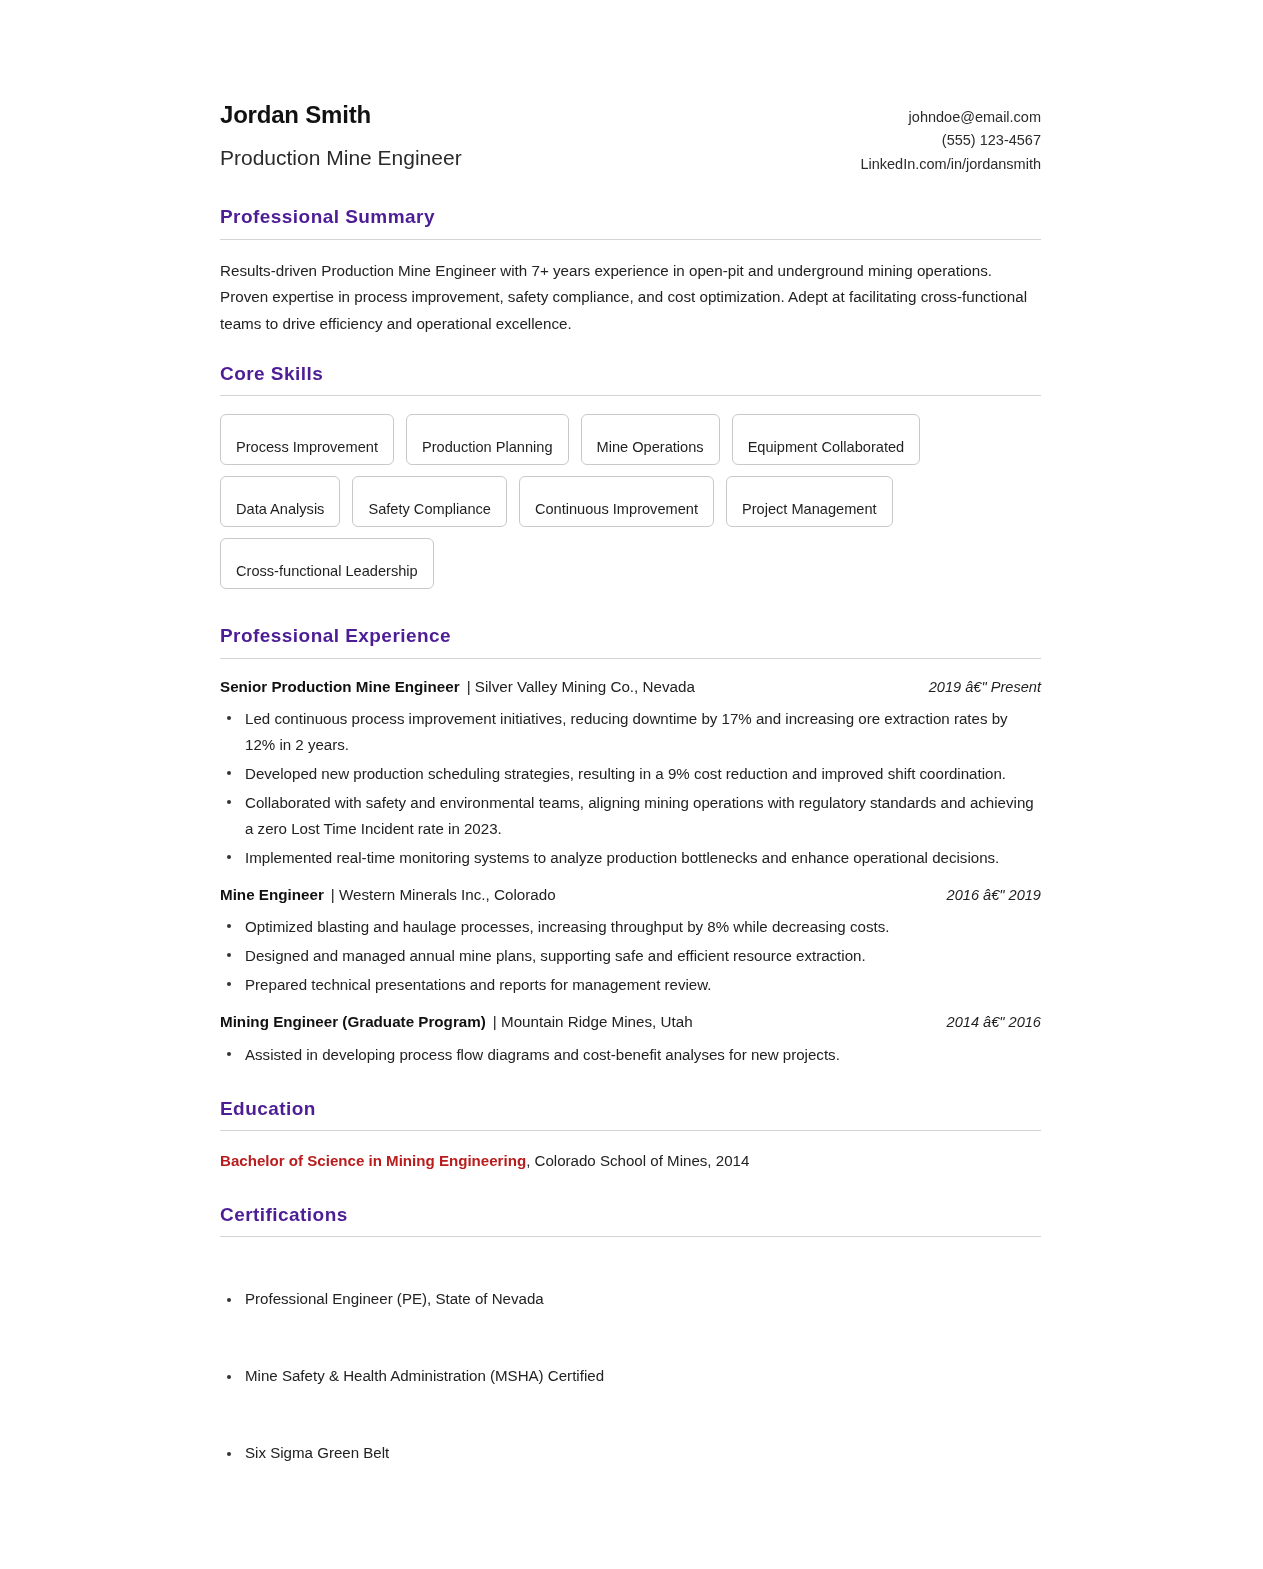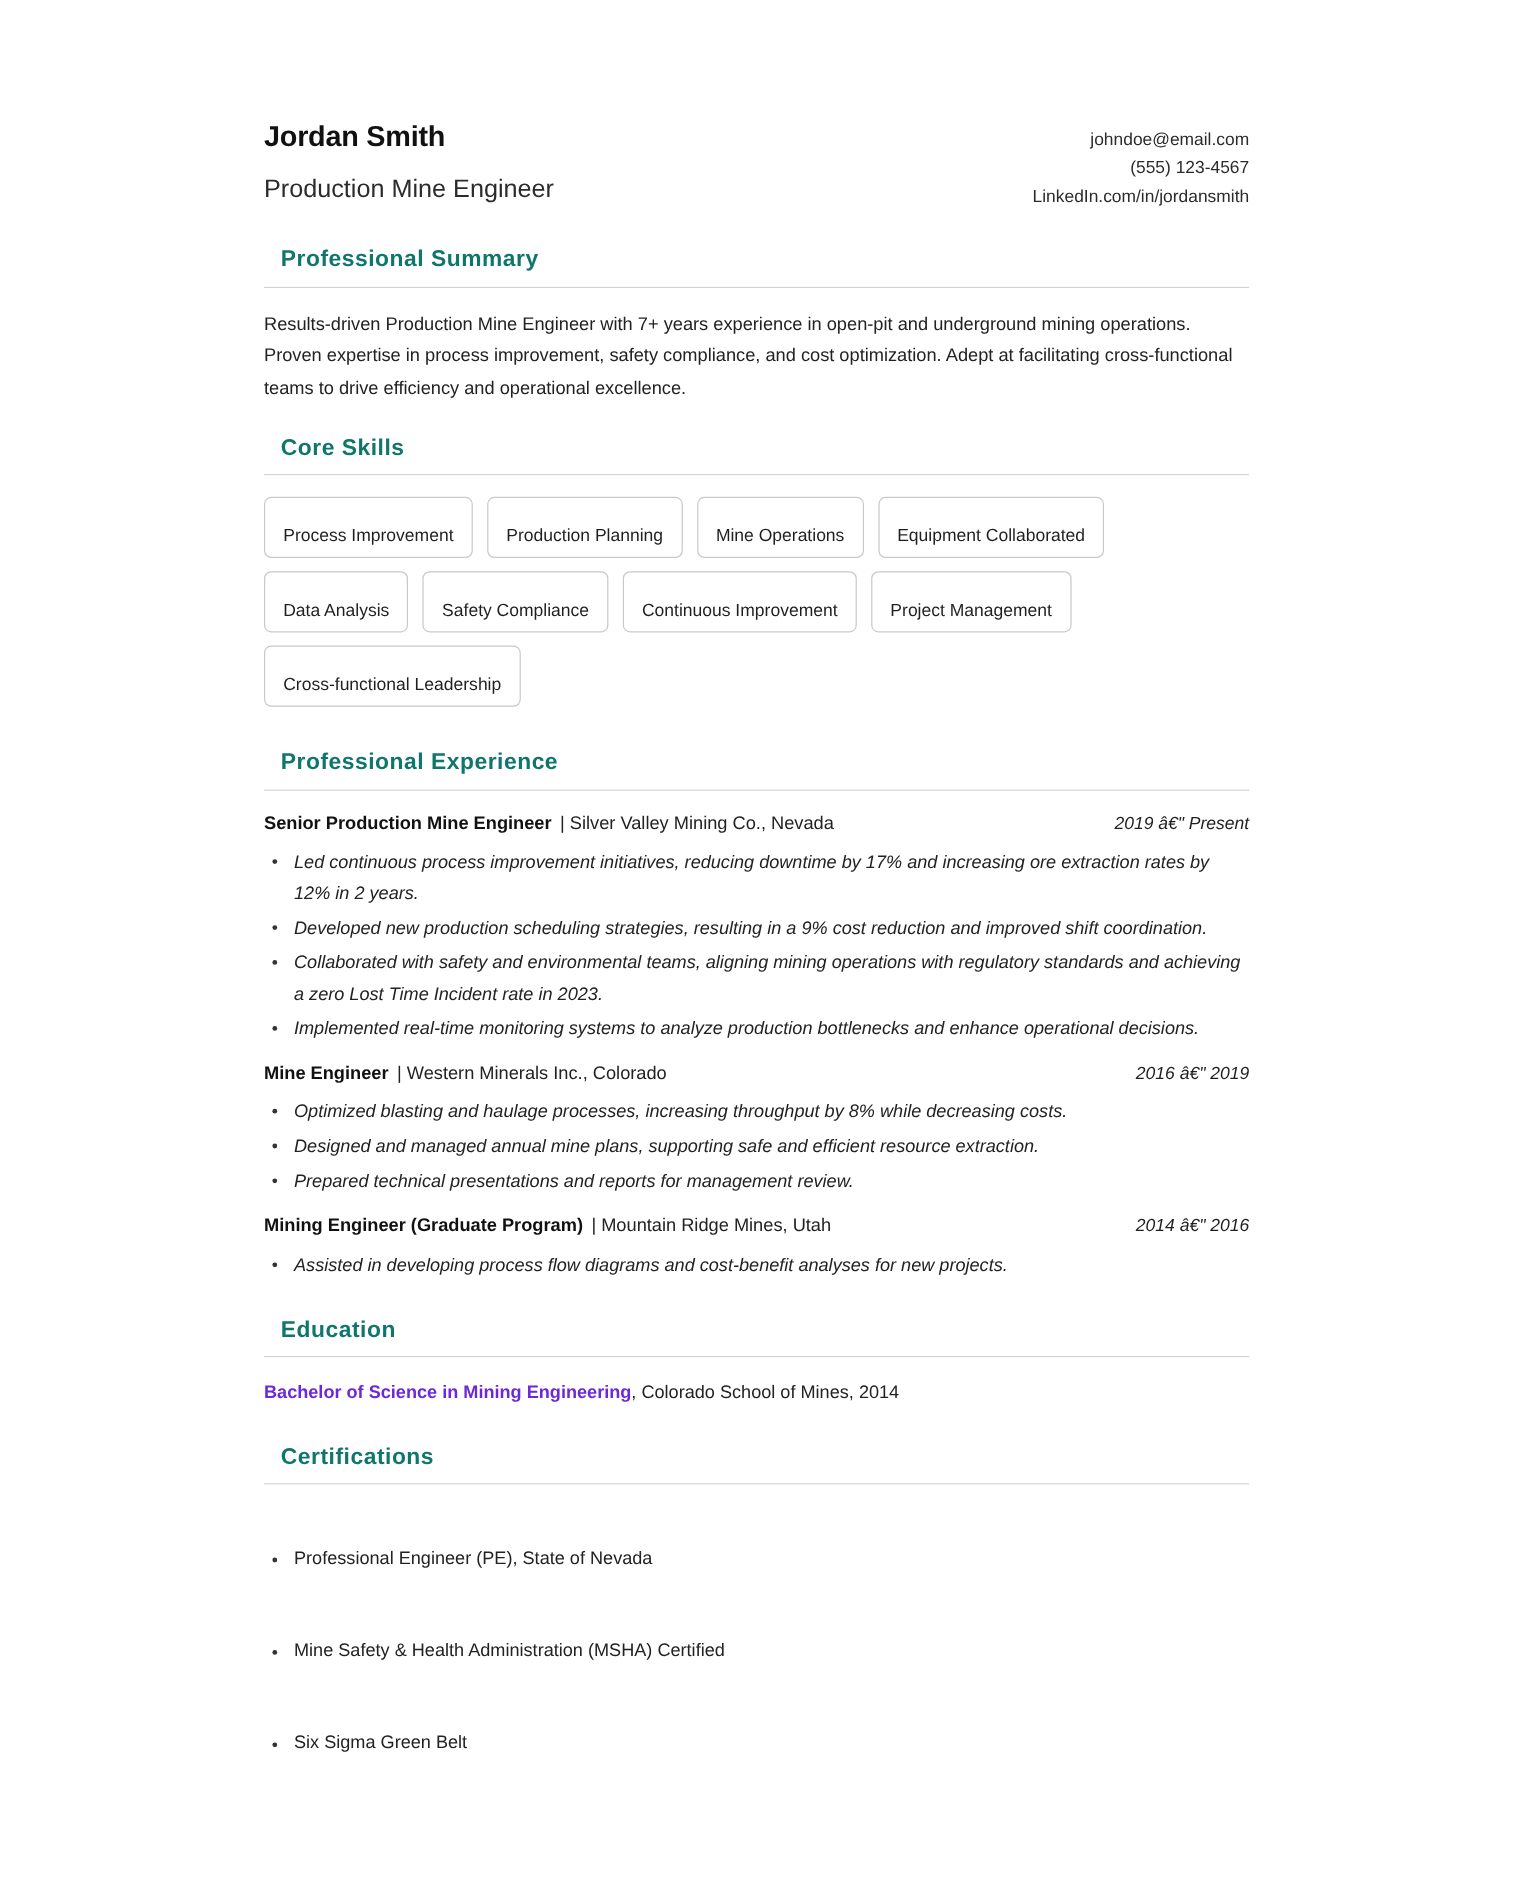--- a/index.html
+++ b/index.html
@@ -52,22 +52,22 @@
     padding-top: 10px;
   }
   .contact div { white-space: nowrap; }
 
   
   .section { margin-top: 26px; }
   .section-title {
     font-size: 19px;
     font-weight: bold;
     letter-spacing: 0.45px;
-    color: #0f766e;
-    margin: 0 0 10px 14px;
+    color: #4c1d95;
+    margin: 0 0 10px 0;
     line-height: 1.2;
   }
   .rule {
     height: 1px;
     background: #d4d4d4;
     width: 100%;
     margin-bottom: 18px;
   }
 
   .summary {
@@ -131,40 +131,39 @@
     margin: 0 0 14px 0;
     padding: 0;
   }
   ul.bullets li {
     position: relative;
     padding-left: 25px;
     font-size: 15.1px;
     line-height: 1.72;
     color: #222222;
     margin-bottom: 3px;
-    font-style: italic;
   }
   ul.bullets li::before {
     content: "";
     position: absolute;
     left: 7px;
     top: 10px;
     width: 4px;
     height: 4px;
     border-radius: 50%;
     background: #333333;
   }
 
   
   .edu-line {
     font-size: 15.1px;
     line-height: 1.6;
     color: #222222;
   }
-  .edu-degree { font-weight: bold; color: #6d28d9; }
+  .edu-degree { font-weight: bold; color: #b91c1c; }
 
   
   ul.certs {
     list-style: none;
     margin: 0;
     padding: 0;
   }
   ul.certs li {
     position: relative;
     padding-left: 25px;

